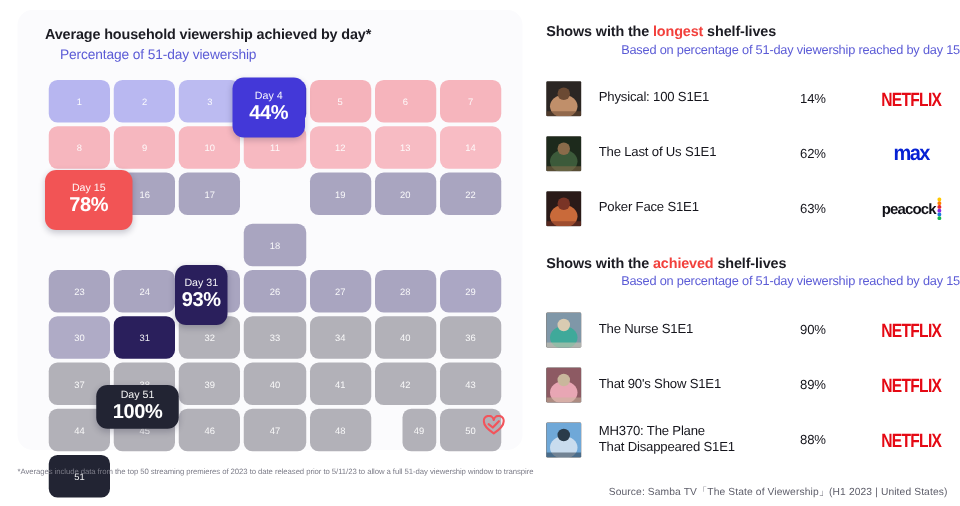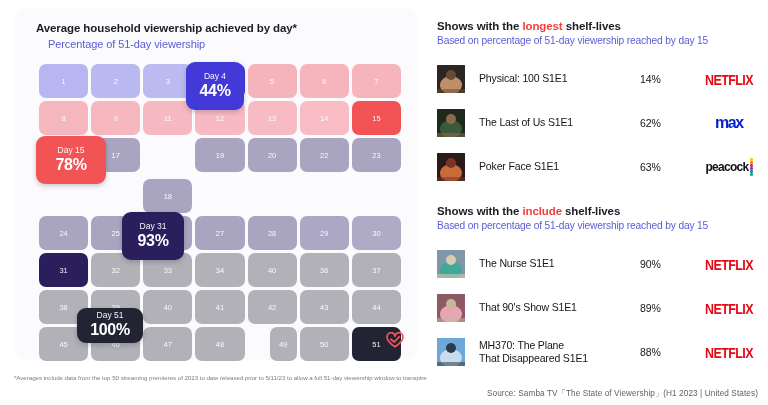--- a/index.html
+++ b/index.html
@@ -55,39 +55,40 @@
     align-items: center; justify-content: center;
     color: #ffffff;
     box-shadow: 0 2px 5px rgba(20,20,45,0.22);
     z-index: 5;
   }
   .badge .b-day { font-size: 8.5px; font-weight: 500; line-height: 1.15; opacity: .95; }
   .badge .b-pct { font-size: 16px; font-weight: bold; line-height: 1.15; letter-spacing: -0.3px; }
 
   #badge-day4  { left: 172px; top: 54px;  width: 58px; height: 48px; }
   #badge-day15 { left: 22px;  top: 128px; width: 70px; height: 48px; }
-  #badge-day31 { left: 108px; top: 204px; width: 62px; height: 48px; }
+  #badge-day31 { left: 126px; top: 204px; width: 42px; height: 48px; }
   #badge-day51 { left: 63px;  top: 300px; width: 66px; height: 35px; }
 
   
   .heart-logo {
     position: absolute; right: 14px; bottom: 12px;
     width: 18px; height: 16px;
   }
 
   
   .right { position: absolute; left: 437px; top: 0; width: 331px; height: 405px; }
   .sec-title {
     font-size: 11.5px; font-weight: bold; color: #1c1c23;
     letter-spacing: -0.1px;
   }
   .sec-title em { font-style: normal; color: #f2403c; }
   .sec-sub {
     font-size: 10.2px; color: #5b5bd6; letter-spacing: -0.15px;
     margin-top: 3px;
+    text-align: right;
   }
   #sec-longest  { position: absolute; left: 0; top: 20px;  width: 331px; }
   #sec-shortest { position: absolute; left: 0; top: 205px; width: 331px; }
 
   .show-list { margin-top: 11px; }
   .show-row {
     display: flex; align-items: center;
     height: 44px;
   }
   .thumb {
@@ -168,20 +169,23 @@
           <span>6</span>
         </div>
         <div class="cell" style="background: rgb(246, 181, 189);">
           <span>7</span>
         </div>
         <div class="cell" style="background: rgb(246, 182, 190);">
           <span>8</span>
         </div>
         <div class="cell" style="background: rgb(246, 183, 191);">
           <span>9</span>
+        </div>
+        <div class="cell" style="background: rgb(247, 184, 192);">
+          <span>10</span>
         </div>
         <div class="cell" style="background: rgb(247, 185, 193);">
           <span>11</span>
         </div>
         <div class="cell" style="background: rgb(247, 186, 194);">
           <span>12</span>
         </div>
         <div class="cell" style="background: rgb(247, 187, 195);">
           <span>13</span>
         </div>
@@ -384,21 +388,21 @@
                   <i style="background:#15b64d"></i>
                 </span>
               </div>
             </div>
           </div>
         </div>
     </div>
 
     <div id="sec-shortest">
       <div class="sec-title">
-        <span>Shows with the </span><em>include</em><span> shelf-lives</span>
+        <span>Shows with the </span><em>achieved</em><span> shelf-lives</span>
       </div>
       <div class="sec-sub">Based on percentage of 51-day viewership reached by day 15</div>
       <div class="show-list" id="list-shortest">
           <div class="show-row">
             <div class="thumb">
               <svg viewBox="0 0 28 28" aria-hidden="true">
                 <rect x="0" y="0" width="28" height="28" fill="#7f97a8"></rect>
                 <ellipse cx="14" cy="20" rx="11" ry="9" fill="#3fa99a"></ellipse>
                 <circle cx="14" cy="10" r="5" fill="#d9cbb2"></circle>
                 <rect x="0" y="24" width="28" height="4" fill="#d9cbb2" opacity="0.55"></rect>

